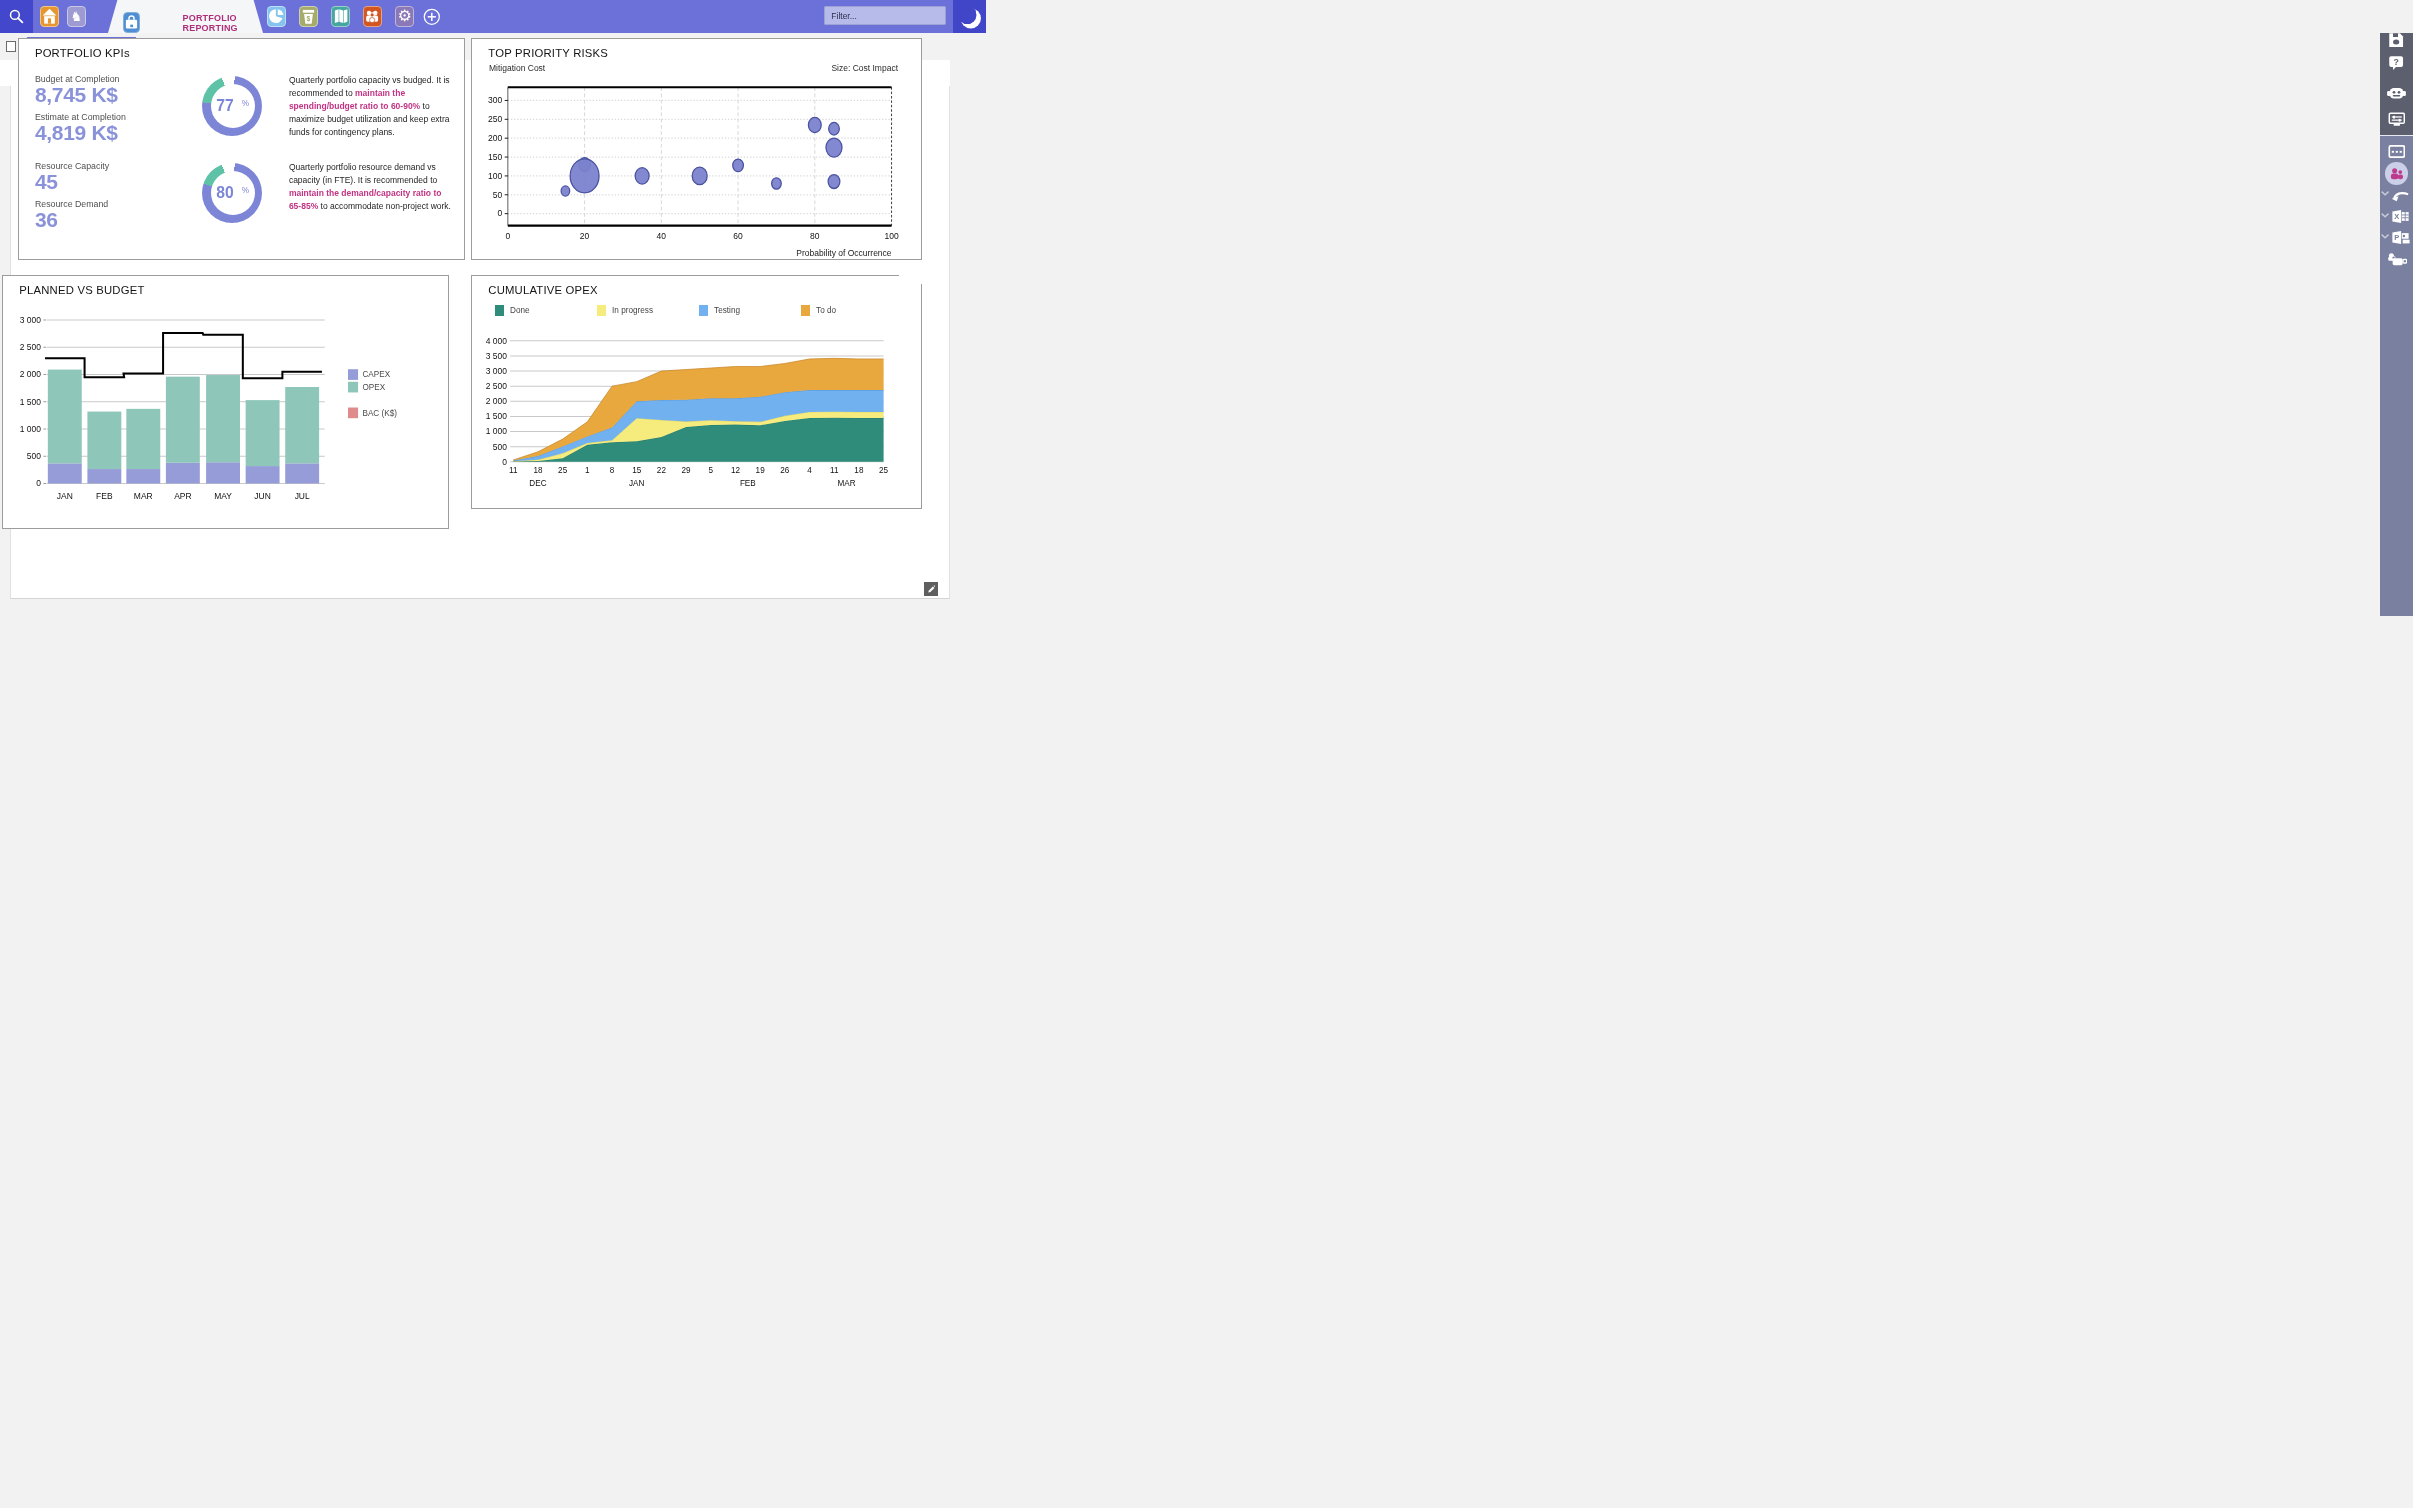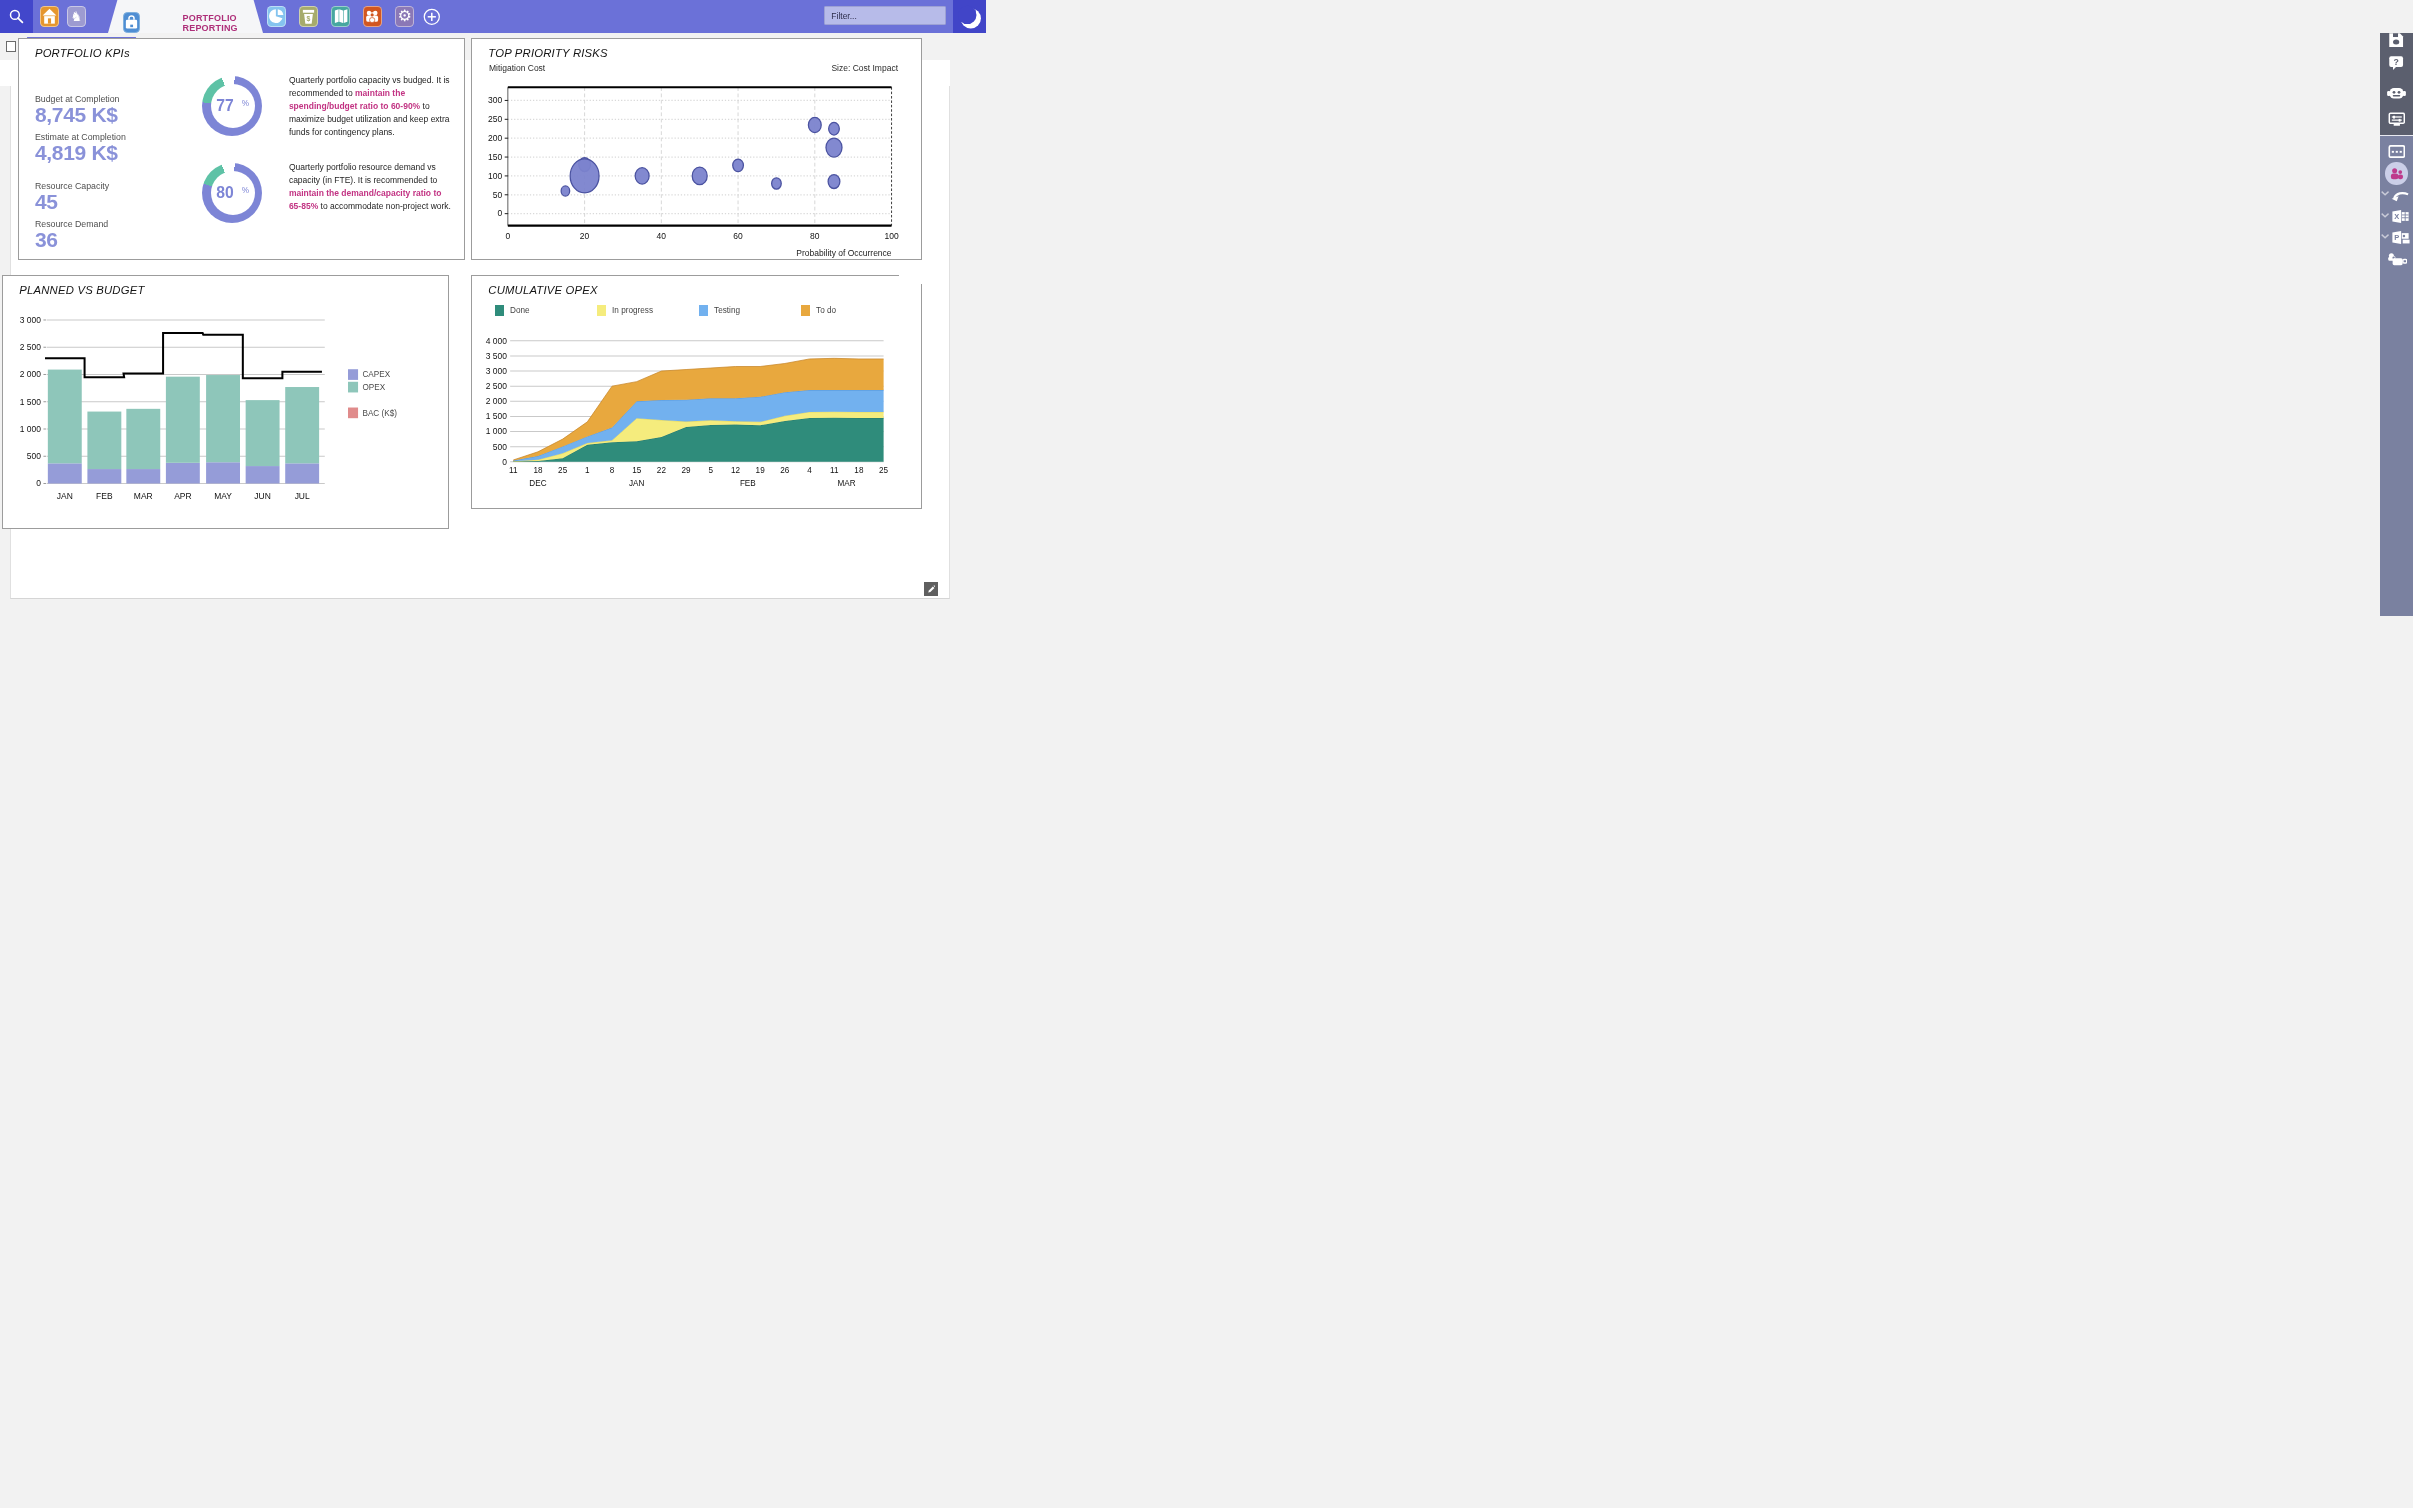--- a/index.html
+++ b/index.html
@@ -40,31 +40,31 @@
   .caret{position:absolute;left:17.6px;top:10px;width:0;height:0;border-left:3.1px solid transparent;
     border-right:3.1px solid transparent;border-top:3.8px solid #222;}
   .sel-label{position:absolute;left:28px;top:5px;font-size:9px;font-weight:700;color:#5f5f5f;}
   .sel-value{position:absolute;left:63px;top:4.4px;font-size:9.4px;color:#1c1c1c;cursor:pointer;}
   .sel-underline{position:absolute;left:63px;top:19.5px;width:231px;border-bottom:0.9px solid #c9c9c9;}
   .sel-chev{position:absolute;left:284px;top:5.7px;cursor:pointer;}
   
   .card{position:absolute;left:10px;top:60px;width:940px;height:539px;background:#fff;
     border-left:0.6px solid #e0e0e0;border-right:0.6px solid #e0e0e0;border-bottom:0.6px solid #d5d5d5;}
   .panel{position:absolute;background:#fff;border:0.6px solid #9c9c9c;}
-  .panel-title{position:absolute;left:16.3px;top:7.5px;font-size:11.3px;color:#141414;letter-spacing:0.2px;font-style:italic;}
+  .panel-title{position:absolute;left:16.3px;top:7.5px;font-size:11.3px;color:#141414;letter-spacing:0.2px;}
   #panel-kpis{left:17.6px;top:38px;width:447px;height:222px;}
   #panel-risks{left:471px;top:38px;width:451px;height:222px;}
   #panel-planned{left:2px;top:275px;width:447px;height:254px;text-align:center;}
   #panel-cumulative{left:471px;top:275px;width:451px;height:234px;}
   .notch{position:absolute;right:-0.6px;top:-0.6px;width:22.6px;height:8.8px;background:#fff;}
   
   .kpi-row{position:absolute;left:0;width:100%;display:flex;padding:0 8.8px 0 16.3px;}
   .kpi-row.r1{top:34px;}
   .kpi-row.r2{top:121px;}
-  .kpi-stats{width:141px;margin-top:20px;}
+  .kpi-stats{width:141px;}
   .kpi-label{font-size:8.8px;color:#4f4f4f;margin-top:1.3px;}
   .kpi-num{font-size:21px;font-weight:700;color:#8a92d9;line-height:1.08;margin-bottom:5px;letter-spacing:-0.3px;}
   .kpi-donutcol{width:113px;display:flex;align-items:flex-start;justify-content:center;padding-top:2.5px;}
   .donut{width:60px;height:60px;border-radius:50%;position:relative;}
   .donut-hole{position:absolute;left:8.2px;top:8.2px;width:44px;height:44px;border-radius:50%;background:#fff;
     display:flex;align-items:center;justify-content:center;gap:8px;}
   .donut-hole b{font-size:15.7px;font-weight:700;color:#7d85d6;}
   .donut-hole span{font-size:8.2px;color:#7d85d6;margin-top:-5px;}
   .kpi-desc{flex:1;font-size:8.5px;line-height:1.52;color:#1d1d1d;padding-right:2.5px;padding-top:1.3px;}
   .kpi-desc b{color:#c23383;}

